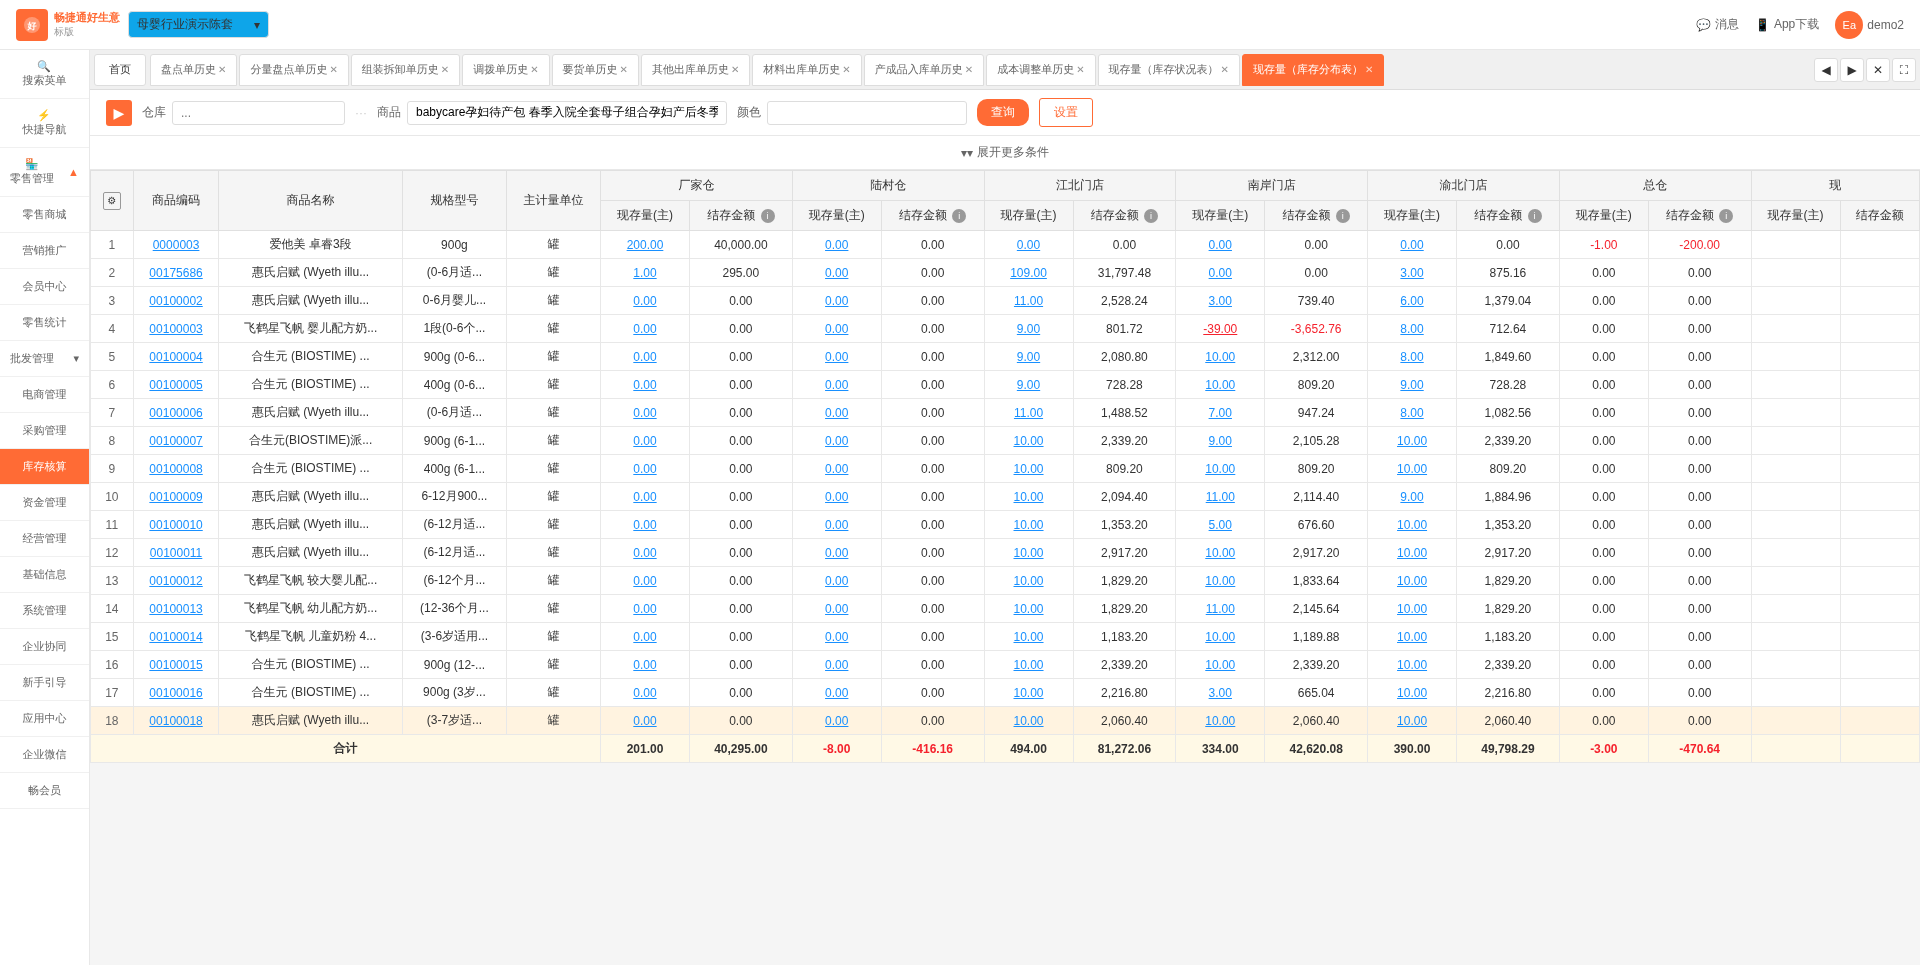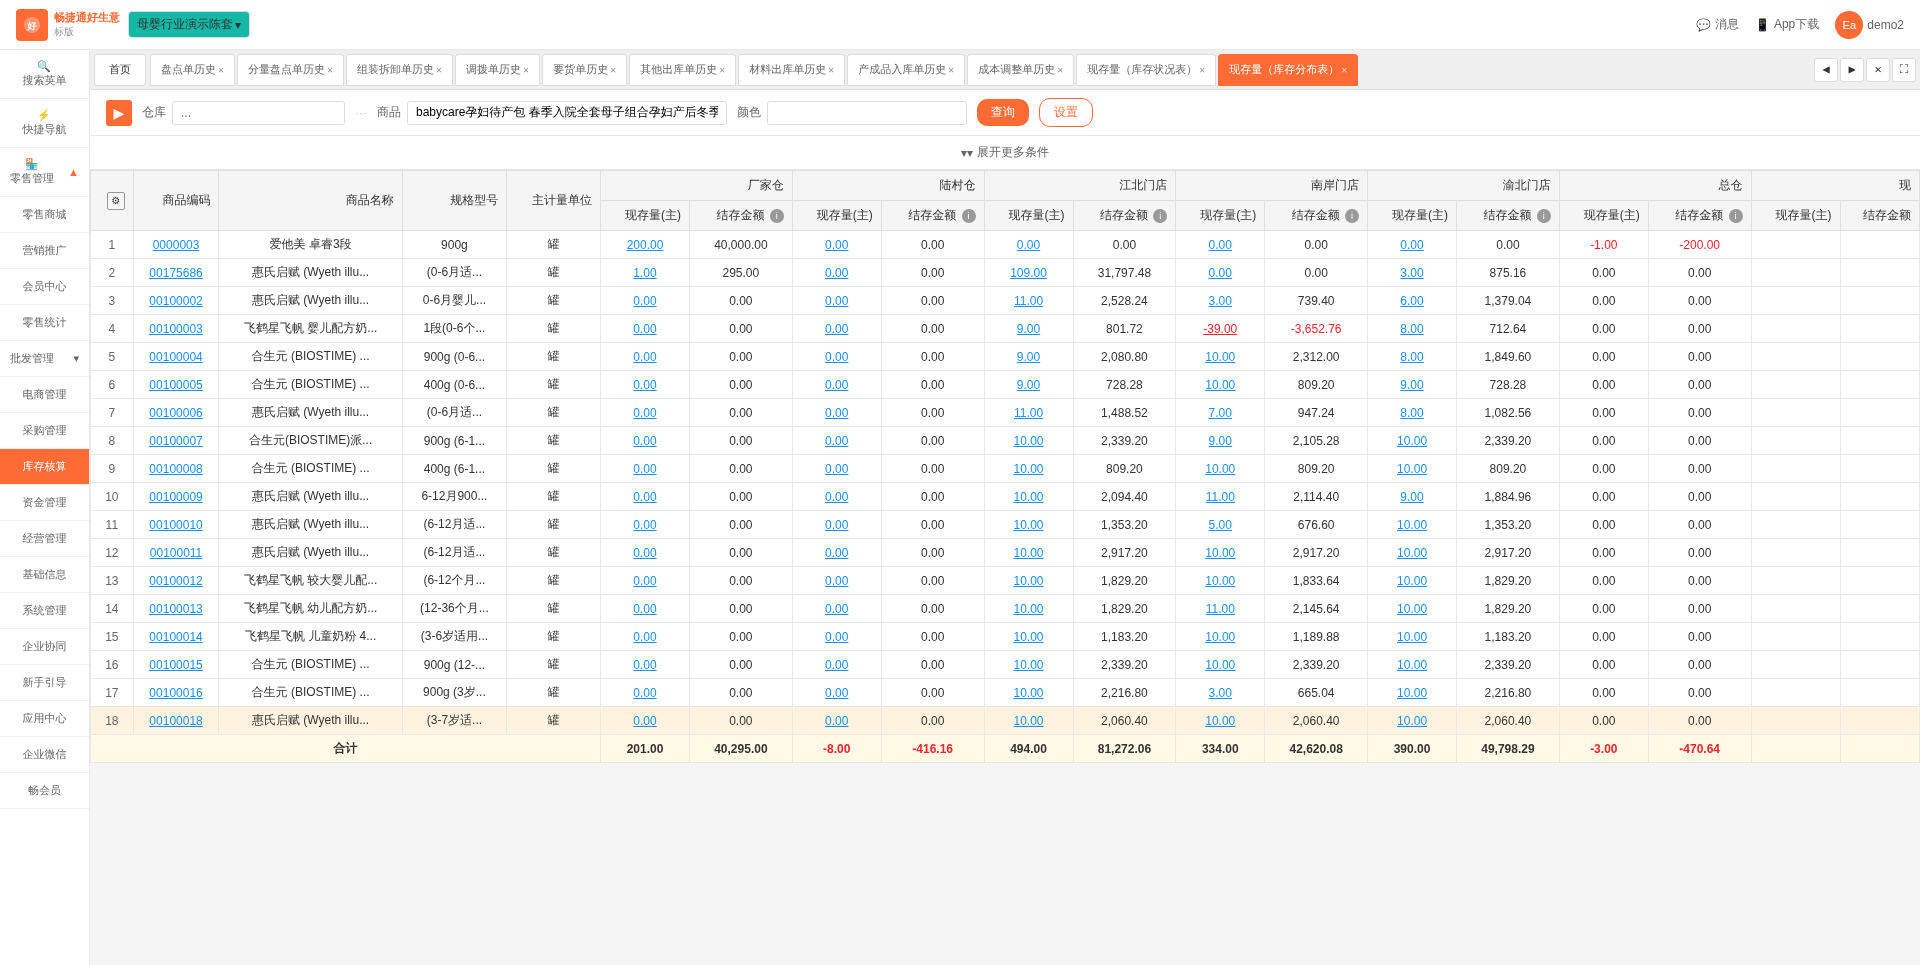--- a/index.html
+++ b/index.html
@@ -38,26 +38,26 @@
       display: flex;
       align-items: center;
       justify-content: center;
       color: white;
       font-size: 10px;
       font-weight: bold;
     }
     .industry-select {
       display: flex;
       align-items: center;
-      gap: 2px;
+      gap: 21px;
       padding: 4px 8px;
       border: 1px solid #ddd;
       border-radius: 4px;
       cursor: pointer;
-      background: #14b8a6;
+      background: #0ea5e9;
     }
     .top-bar-right {
       display: flex;
       align-items: center;
       gap: 16px;
     }
     .top-right-item {
       display: flex;
       align-items: center;
       gap: 4px;
@@ -112,21 +112,20 @@
       left: 90px;
       right: 0;
       height: 40px;
       background: #f0f0f0;
       display: flex;
       align-items: center;
       padding: 0 4px;
       overflow: hidden;
       z-index: 80;
       border-bottom: 1px solid #ddd;
-      font-family: Liberation Mono, monospace;
     }
     .tab-item {
       display: flex;
       align-items: center;
       padding: 12px 10px;
       height: 32px;
       background: #fff;
       border: 1px solid #ddd;
       border-radius: 3px 3px 0 0;
       margin-right: 2px;
@@ -265,21 +264,21 @@
       border: none;
       border-radius: 10px;
       padding: 5px 14px;
       cursor: pointer;
       font-size: 12px;
     }
     .settings-btn {
       background: #fff;
       color: #ff6b35;
       border: 1px solid #ff6b35;
-      border-radius: 11px;
+      border-radius: 3px;
       padding: 5px 14px;
       cursor: pointer;
       font-size: 12px;
     }
     .orange-arrow {
       width: 26px;
       height: 26px;
       background: #ff6b35;
       border-radius: 3px;
       display: flex;
@@ -306,21 +305,21 @@
     .data-table {
       width: 100%;
       border-collapse: collapse;
       font-size: 12px;
       background: #fff;
     }
     .data-table th {
       background: #f5f5f5;
       border: 1px solid #e0e0e0;
       padding: 6px 8px;
-      text-align: right;
+      text-align: center;
       font-weight: normal;
       white-space: nowrap;
       position: sticky;
       top: 0;
       z-index: 10;
     }
     .data-table td {
       border: 1px solid #e8e8e8;
       padding: 5px 8px;
       text-align: center;

